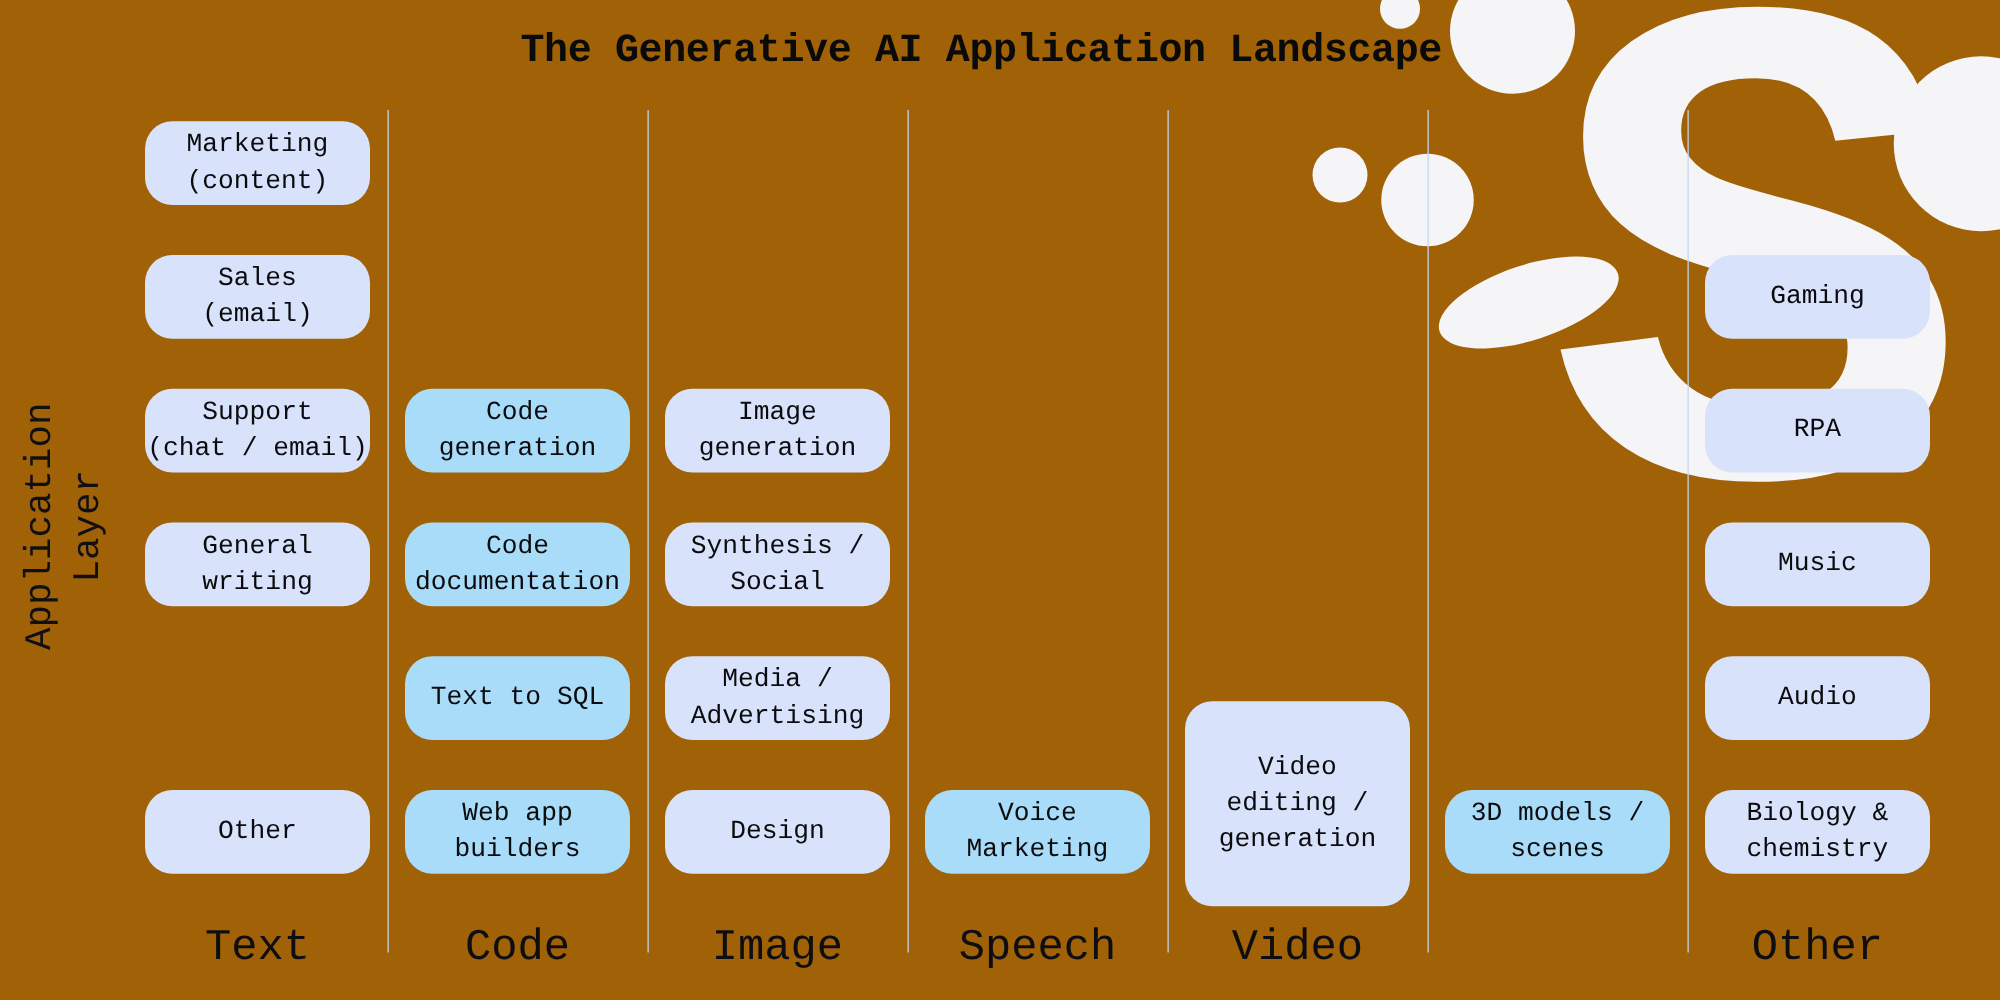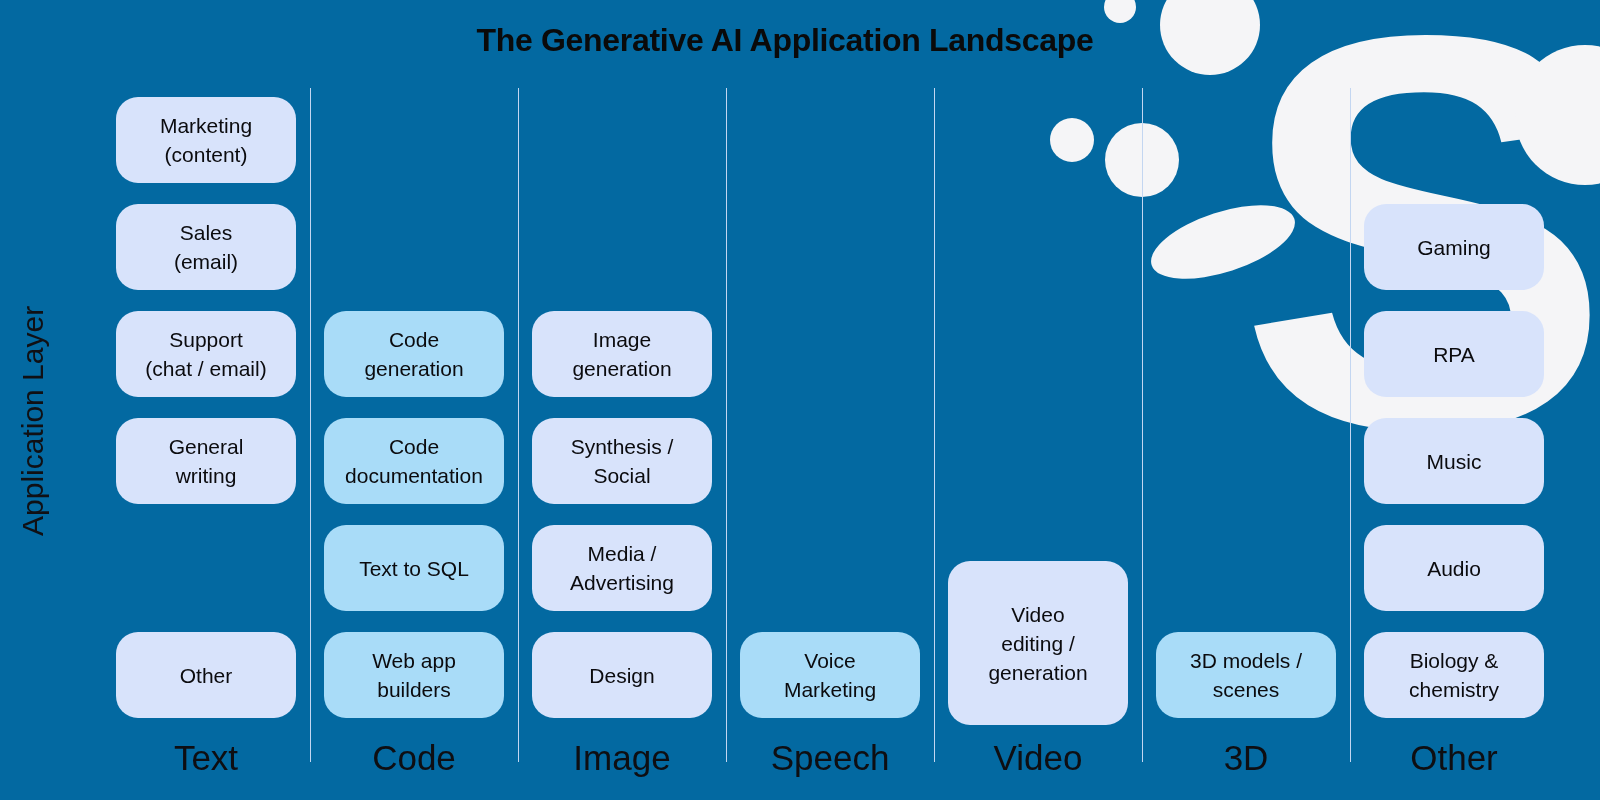--- a/index.html
+++ b/index.html
@@ -1,18 +1,18 @@
 <!DOCTYPE html>
 <html><head>
 <meta charset="utf-8">
 <style>
   html,body{margin:0;padding:0;background:#ffffff;}
   #stage{
-    position:relative;width:1600px;height:800px;overflow:hidden;background:#0369a1;
-    font-family:Liberation Sans, sans-serif;color:#0b0b0e;
+    position:relative;width:1600px;height:800px;overflow:hidden;background:#a16207;
+    font-family:Liberation Mono, monospace;color:#0b0b0e;
   }
   
   .wm{position:absolute;z-index:0;}
   .wm-s{
     left:1238px;top:-48px;font-size:560px;line-height:1;font-weight:700;
     color:#f5f5f7;letter-spacing:0;user-select:none;
   }
   .wm-dot{background:#f5f5f7;border-radius:50%;}
   .wm-dot.a{left:1050px;top:118px;width:44px;height:44px;}
   .wm-dot.b{left:1105px;top:123px;width:74px;height:74px;}
@@ -29,21 +29,21 @@
   .yaxis{
     position:absolute;z-index:2;left:14px;top:290px;height:262px;width:38px;
     writing-mode:vertical-rl;transform:rotate(180deg);
     font-size:30px;color:#101014;text-align:center;line-height:38px;
   }
   
   .divider{position:absolute;z-index:1;top:88px;width:1px;height:674px;background:#c3d6f1;}
   .d0{left:310px}.d1{left:518px}.d2{left:726px}.d3{left:934px}.d4{left:1142px}.d5{left:1350px}
   .c0{left:116px}.c1{left:324px}.c2{left:532px}.c3{left:740px}.c4{left:948px}.c5{left:1156px}.c6{left:1364px}
   .box{
-    position:absolute;z-index:2;width:180px;height:86px;border-radius:22px;
+    position:absolute;z-index:2;width:180px;height:67px;border-radius:22px;
     display:flex;flex-direction:column;justify-content:center;align-items:center;
     text-align:center;font-size:21px;line-height:29px;color:#0b0b0e;
   }
   .light{background:#d8e3fb;}
   .hl{background:#a9dcf8;}
   .r1{top:97px}.r2{top:204px}.r3{top:311px}.r4{top:418px}.r5{top:525px}.r6{top:632px}
   .tall{top:561px;height:164px;}
   .ln{display:block;}
   .col-label{
     position:absolute;z-index:2;top:738px;width:180px;text-align:center;
@@ -156,16 +156,15 @@
   <div class="box light c6 r6">
     <span class="ln">Biology &amp;</span>
     <span class="ln">chemistry</span>
   </div>
 
   <div class="col-label c0">Text</div>
   <div class="col-label c1">Code</div>
   <div class="col-label c2">Image</div>
   <div class="col-label c3">Speech</div>
   <div class="col-label c4">Video</div>
-  <div class="col-label c5">3D</div>
   <div class="col-label c6">Other</div>
 
 </div>
 
 </body></html>

